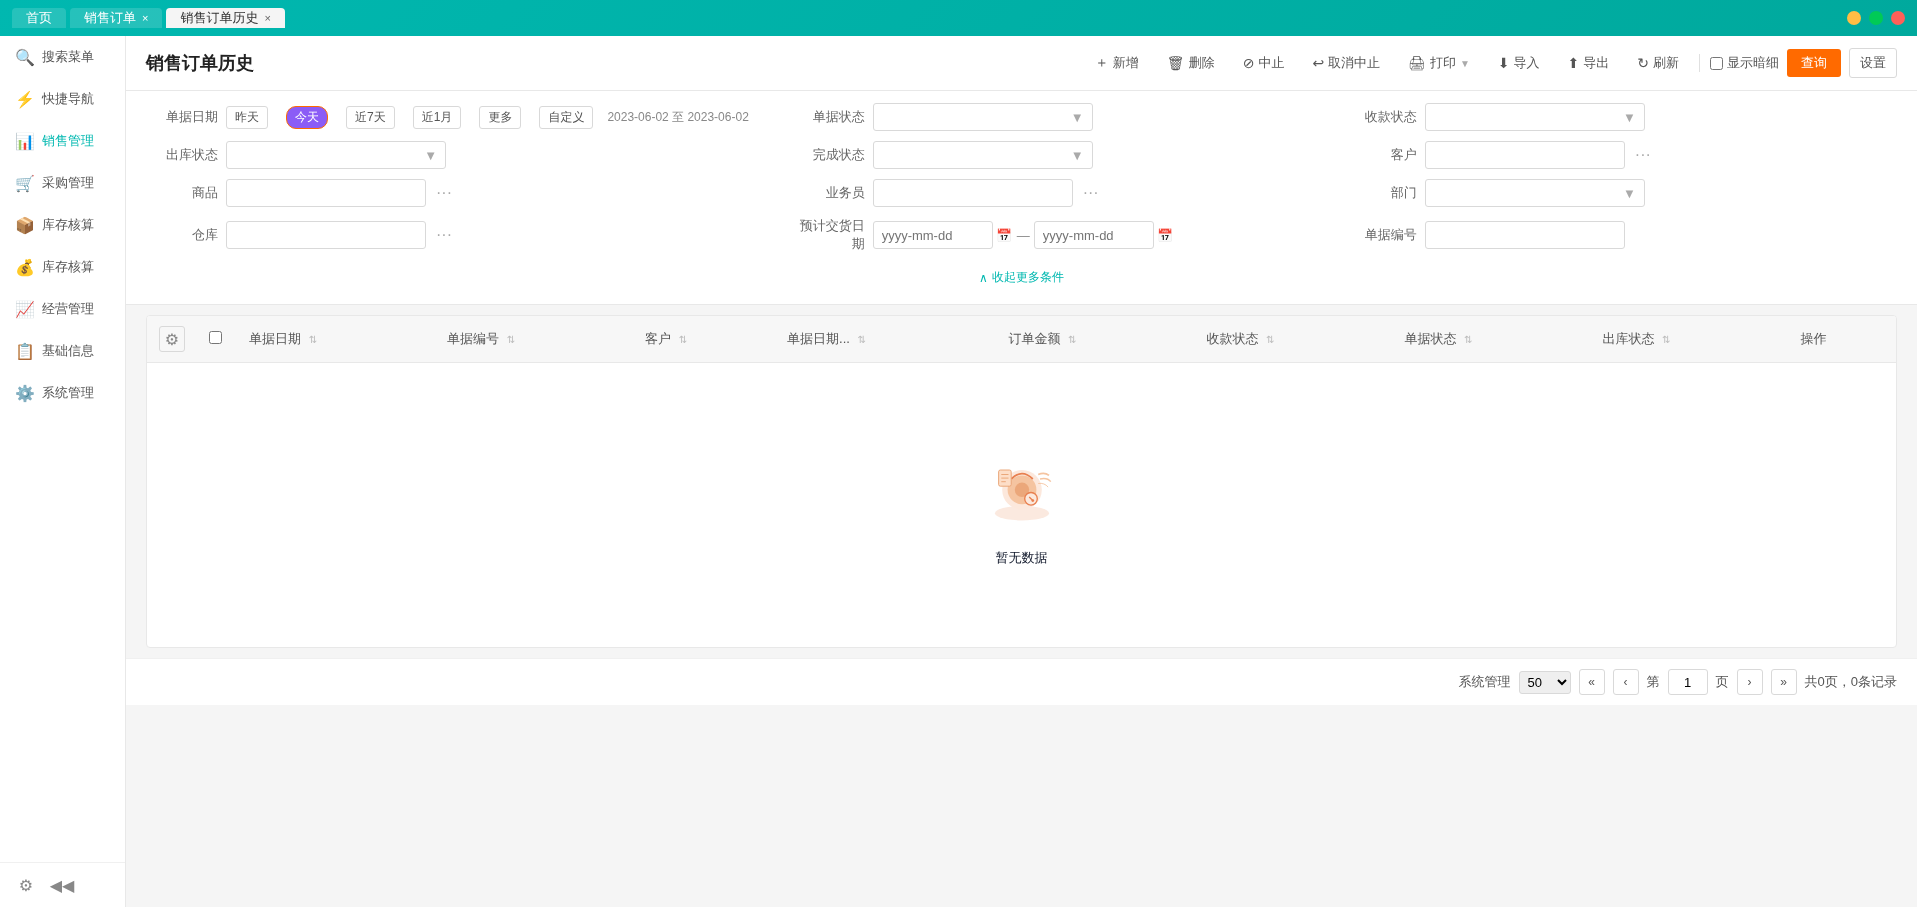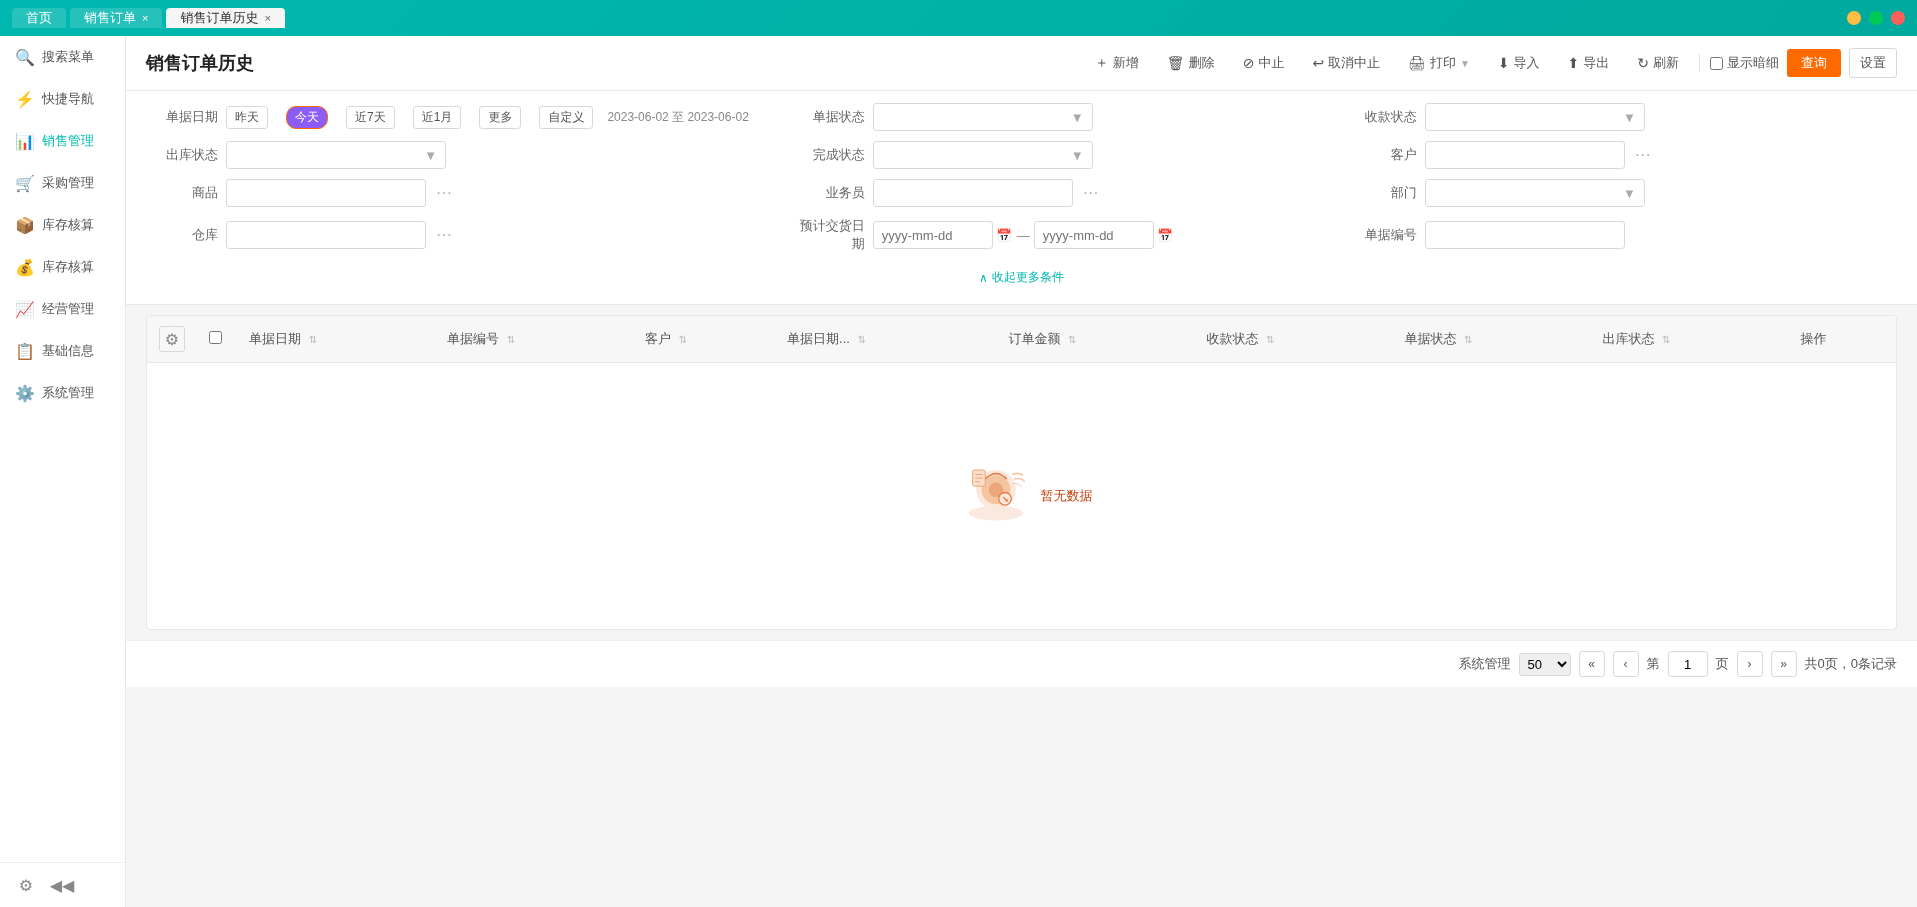--- a/index.html
+++ b/index.html
@@ -60,21 +60,21 @@
     .collapse-bar { display: flex; align-items: center; justify-content: center; padding: 6px; cursor: pointer; color: #00b8b0; font-size: 12px; gap: 4px; }
 
     
     .table-container { background: #fff; margin: 10px 20px; border-radius: 4px; border: 1px solid #e8e8e8; overflow: hidden; }
     .settings-icon { width: 26px; height: 26px; display: flex; align-items: center; justify-content: center; cursor: pointer; color: #888; font-size: 16px; border: 1px solid #d9d9d9; border-radius: 3px; }
     table { width: 100%; border-collapse: collapse; font-size: 13px; }
     thead { background: #f7f7f7; }
     th { padding: 10px 12px; text-align: left; font-weight: 500; color: #555; border-bottom: 1px solid #e8e8e8; white-space: nowrap; }
     th .sort-icon { margin-left: 4px; color: #bbb; font-size: 10px; }
     td { padding: 10px 12px; border-bottom: 1px solid #f5f5f5; color: #333; }
-    .empty-state { display: flex; flex-direction: row; align-items: center; justify-content: center; padding: 80px 0; color: #c2410c; }
+    .empty-state { display: flex; flex-direction: column; align-items: center; justify-content: center; padding: 80px 0; color: #0f172a; }
     .empty-icon { width: 90px; height: 90px; margin-bottom: 16px; }
 
     
     .pagination { display: flex; align-items: center; justify-content: flex-end; padding: 10px 20px; background: #fff; border-top: 1px solid #f0f0f0; gap: 8px; font-size: 13px; color: #555; }
     .page-size-select { border: 1px solid #d9d9d9; border-radius: 3px; padding: 2px 4px; font-size: 13px; }
     .page-btn { width: 26px; height: 26px; display: flex; align-items: center; justify-content: center; border: 1px solid #d9d9d9; border-radius: 3px; cursor: pointer; background: #fff; color: #555; font-size: 12px; }
     .page-input { width: 40px; height: 26px; border: 1px solid #d9d9d9; border-radius: 3px; text-align: center; font-size: 13px; }
   </style>
 </head>
 <body>

